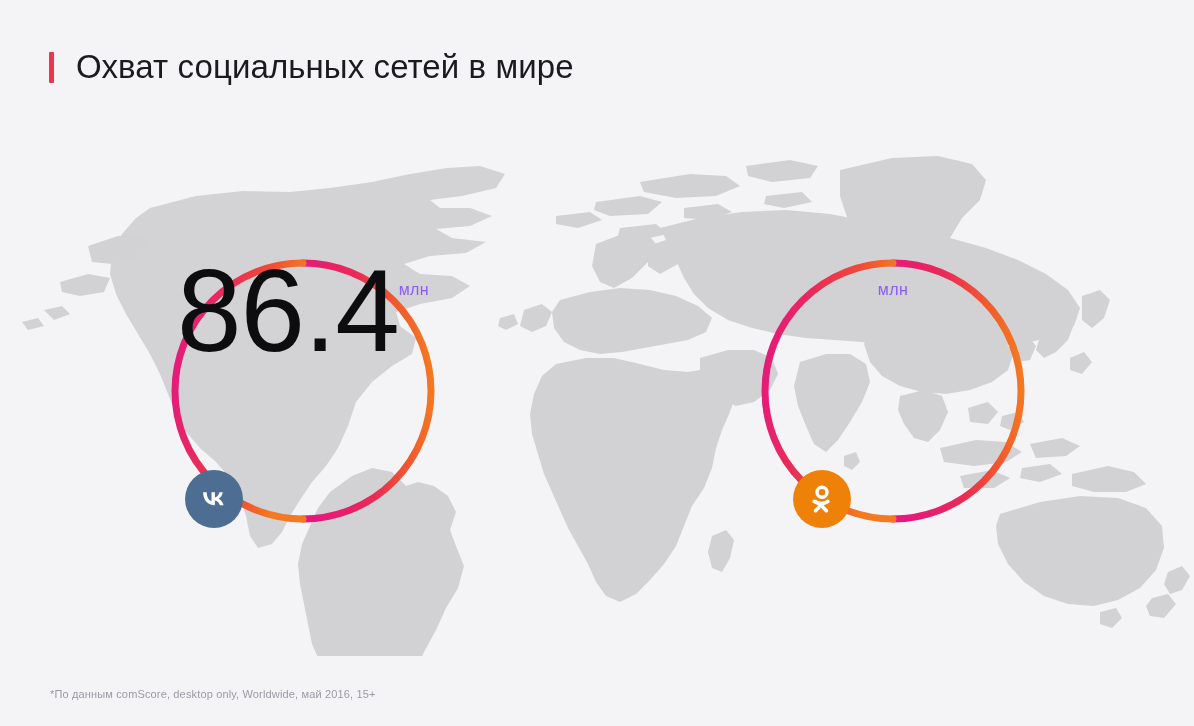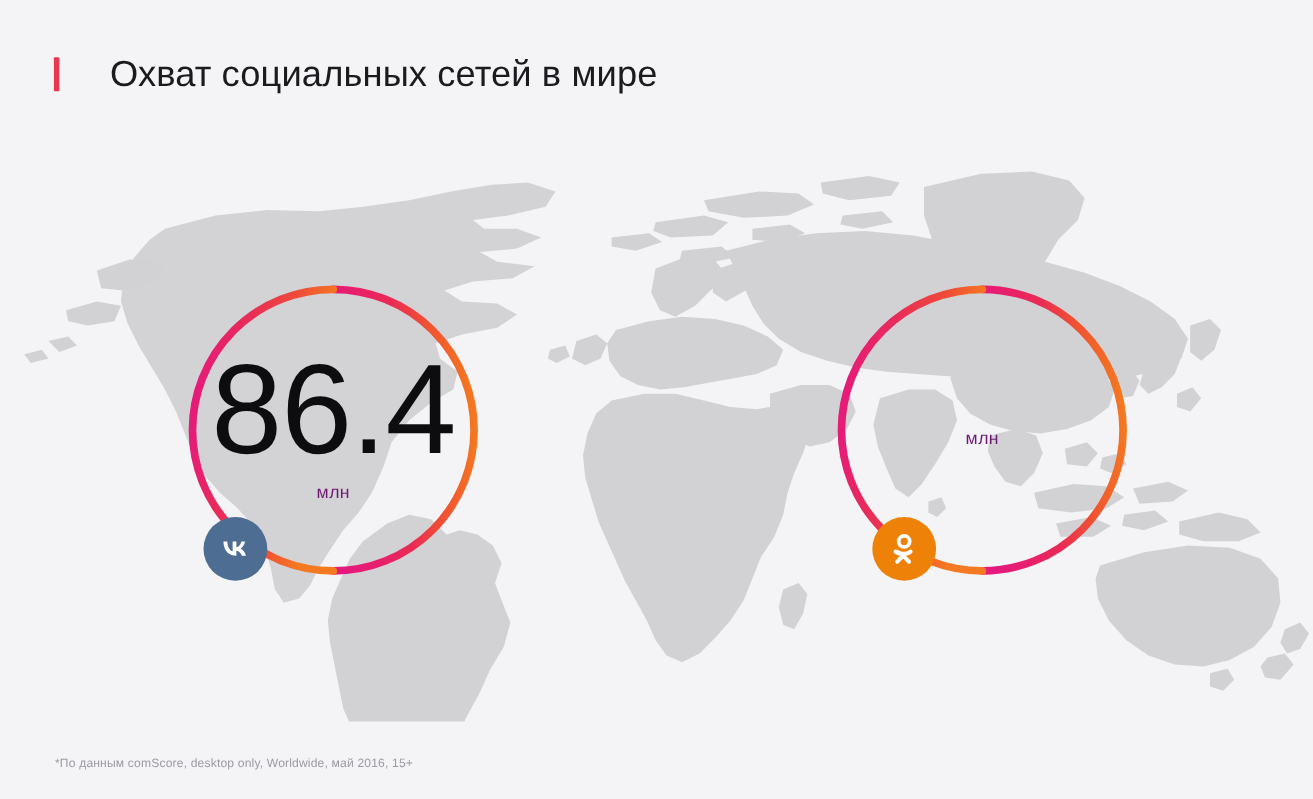--- a/index.html
+++ b/index.html
@@ -46,21 +46,21 @@
     height: 50px;
   }
   #title-accent {
     width: 5px;
     height: 31px;
     background: #e8384f;
     border-radius: 1px;
     flex: 0 0 auto;
   }
   #page-title {
-    margin-left: 46px;
+    margin-left: 22px;
     font-size: 33px;
     font-weight: 400;
     letter-spacing: 0.1px;
     color: #1b1b1f;
     white-space: nowrap;
   }
 
   
   .metric {
     position: absolute;
@@ -79,38 +79,37 @@
     overflow: visible;
   }
 
   .metric-body {
     position: absolute;
     left: 0;
     top: 0;
     width: 256px;
     height: 256px;
     display: flex;
-    flex-direction: column;
-    align-items: center;
+    flex-direction: row;
     justify-content: center;
   }
   .metric-value {
     font-size: 116px;
     font-weight: 300;
     line-height: 0.84;
     letter-spacing: -1px;
     color: #0d0d10;
     white-space: nowrap;
   }
   .metric-unit {
     margin-top: 18px;
     font-size: 16px;
     font-weight: 400;
     letter-spacing: 0.4px;
-    color: #701a75;
+    color: #8b5cf6;
   }
 
   
   .badge {
     position: absolute;
     width: 58px;
     height: 58px;
     border-radius: 50%;
     display: flex;
     align-items: center;

